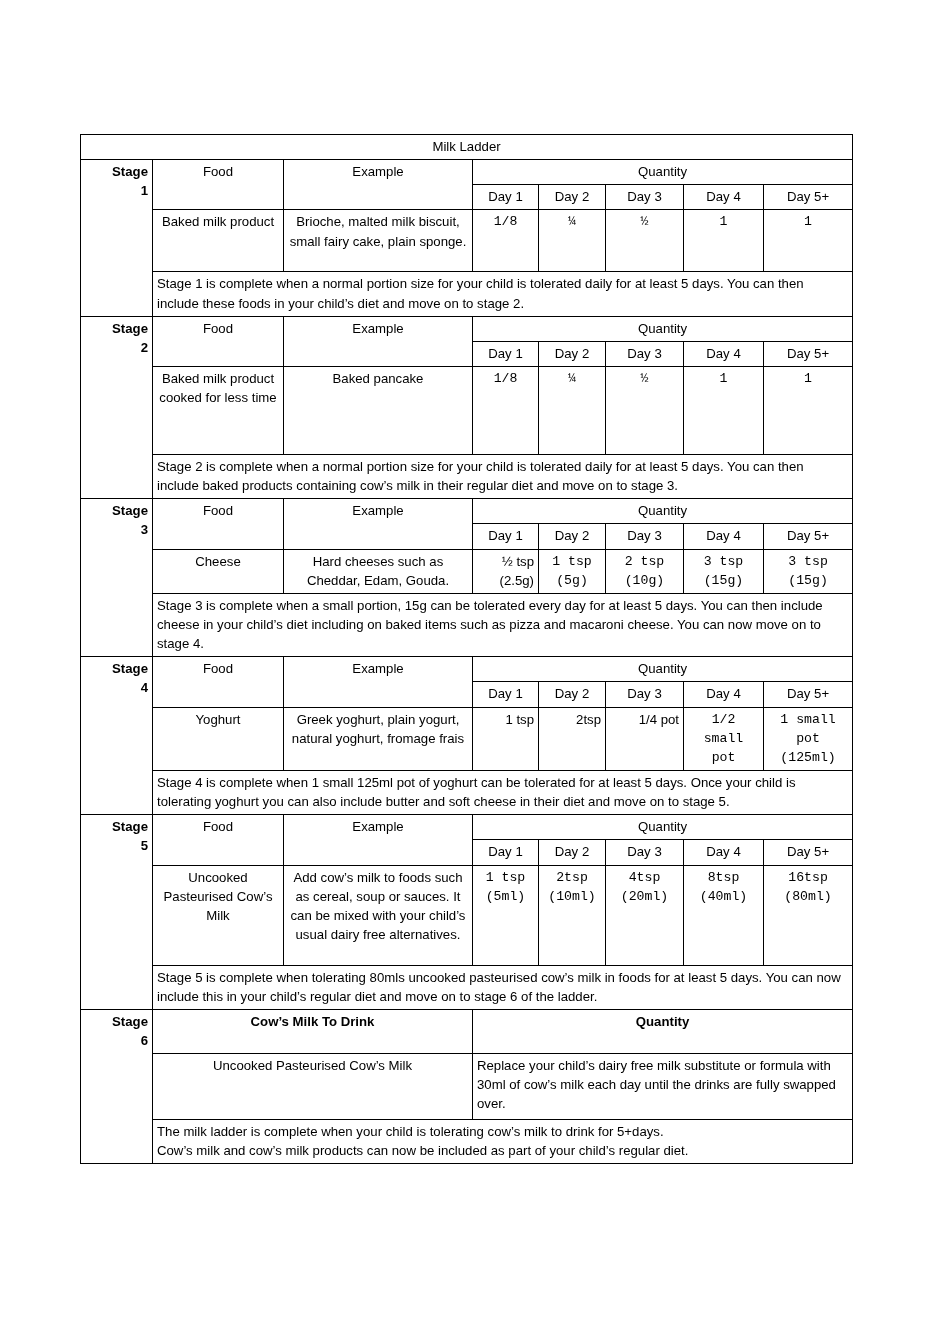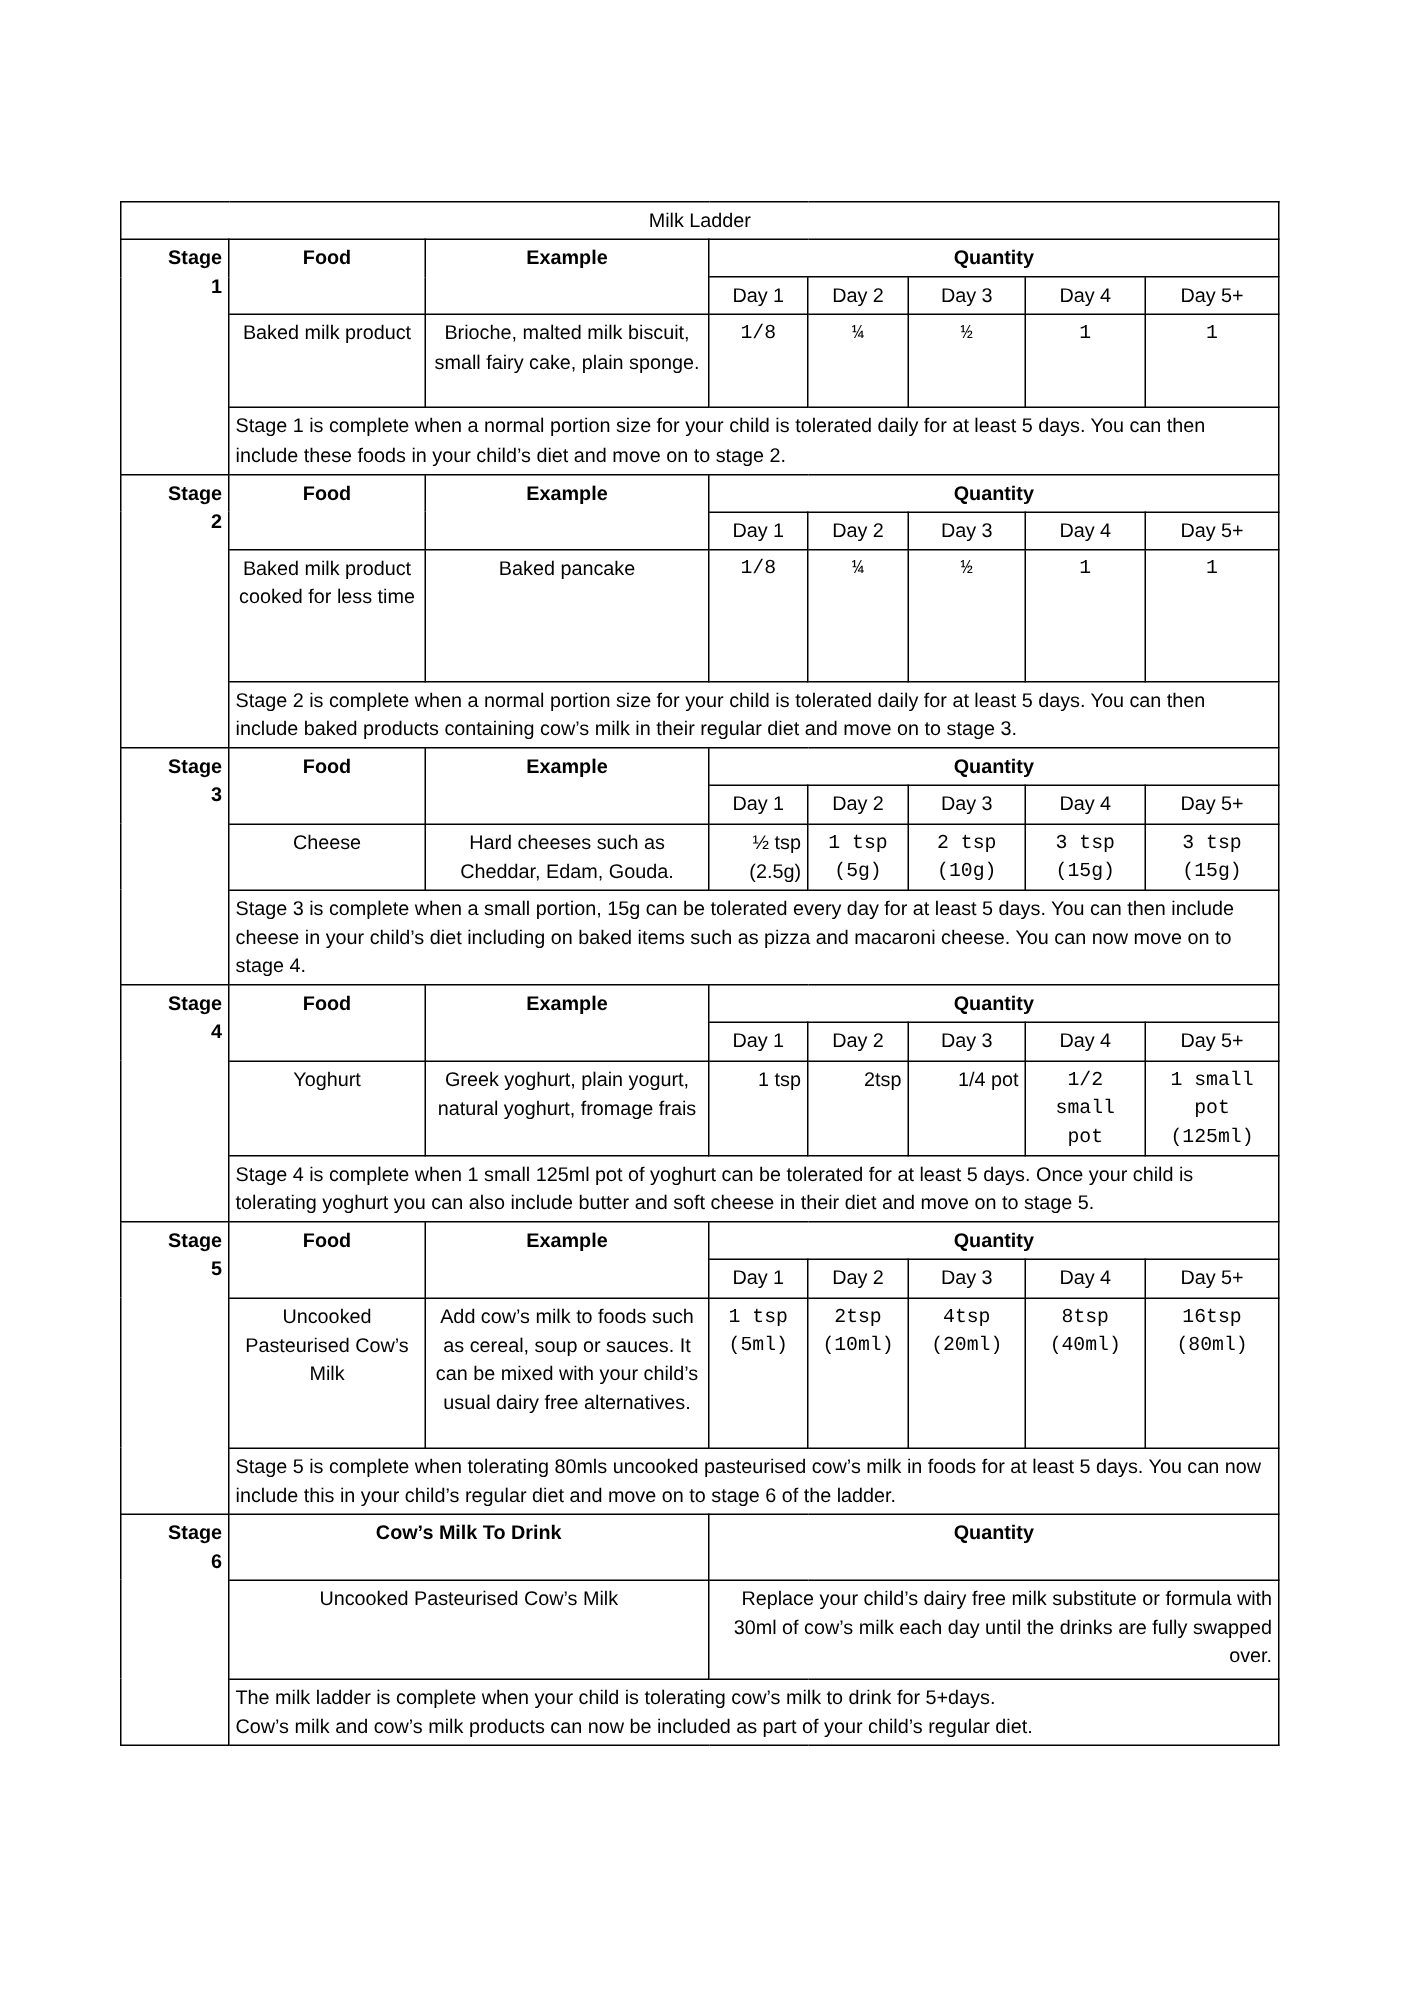--- a/index.html
+++ b/index.html
@@ -53,21 +53,21 @@
   }
   .stage-cell {
     text-align: right;
     vertical-align: middle;
     font-weight: bold;
     font-size: 13.5px;
     line-height: 1.35;
   }
   .hdr {
     text-align: center;
-    font-weight: bold;
+    font-weight: normal;
     vertical-align: top;
     padding-top: 3px;
   }
   .hdr-tall { height: 34px; }
   .day-hdr {
     text-align: center;
     font-weight: normal;
     padding-top: 2px;
     padding-bottom: 3px;
   }
@@ -90,21 +90,21 @@
     padding: 2px 5px 4px 5px;
   }
   .note-bold {
     font-weight: normal;
   }
   .s6-head {
     text-align: center;
     font-weight: bold;
   }
   .s6-body-left { text-align: center; }
-  .s6-body-right { text-align: right; }
+  .s6-body-right { text-align: left; }
 </style>
 </head>
 <body>
 
 <div id="sheet">
 <table class="ladder">
   <colgroup>
     <col class="c-stage">
         <col class="c-food">
         <col class="c-example">

